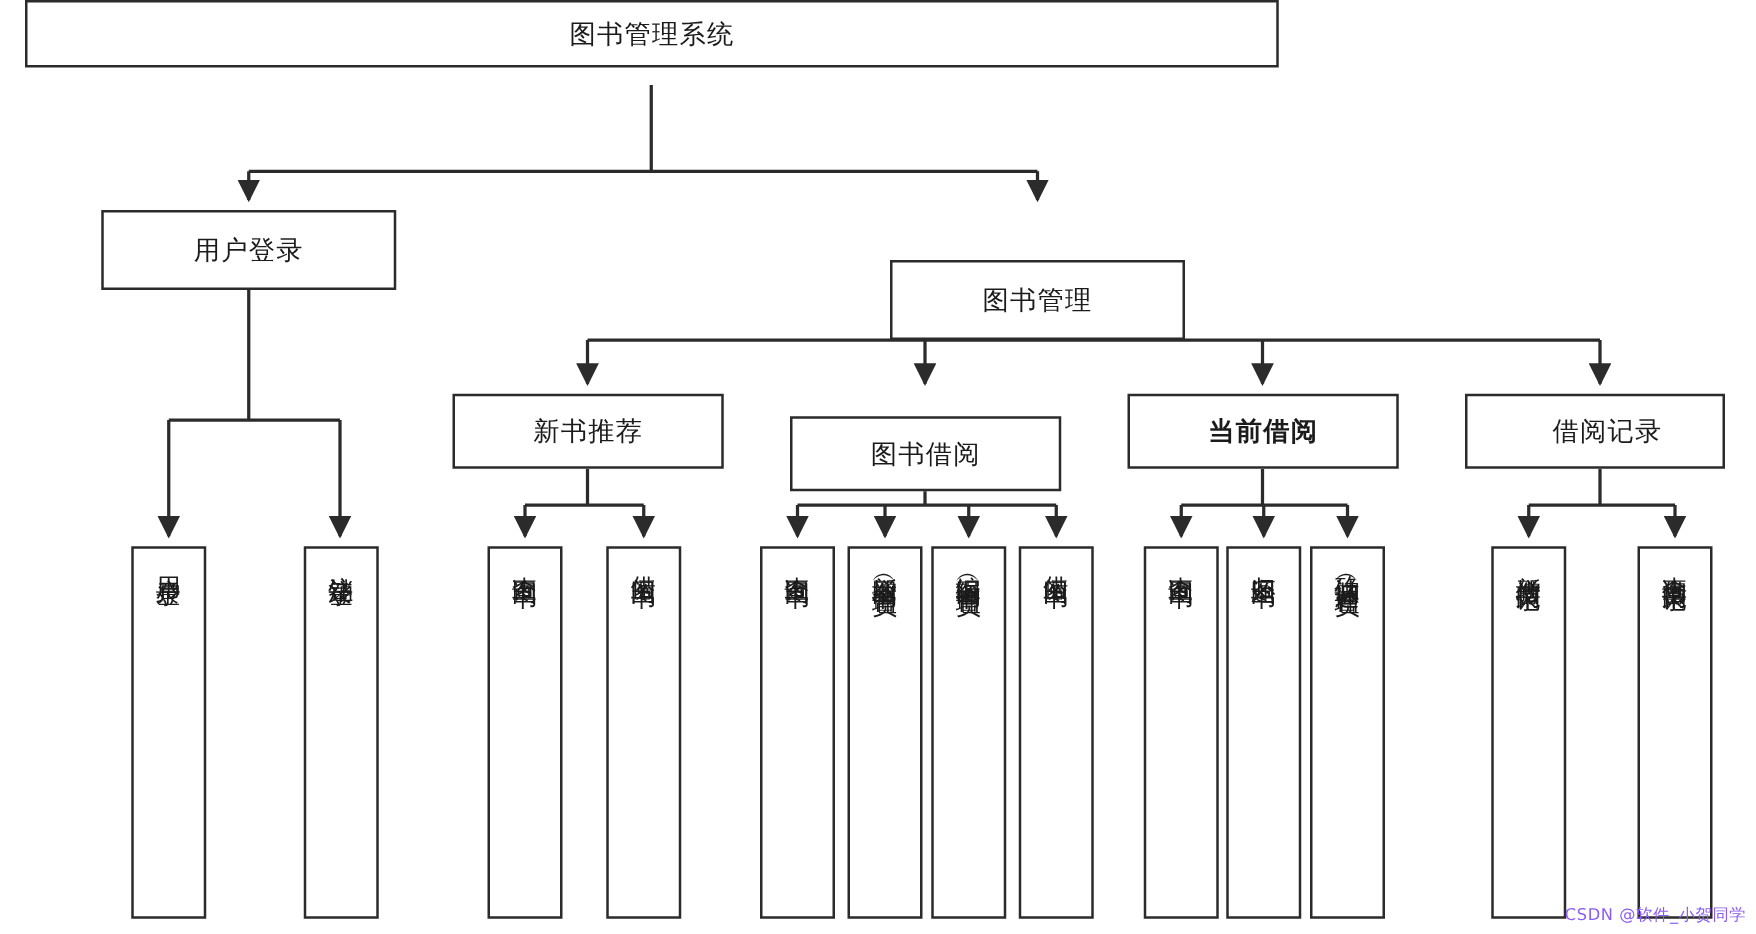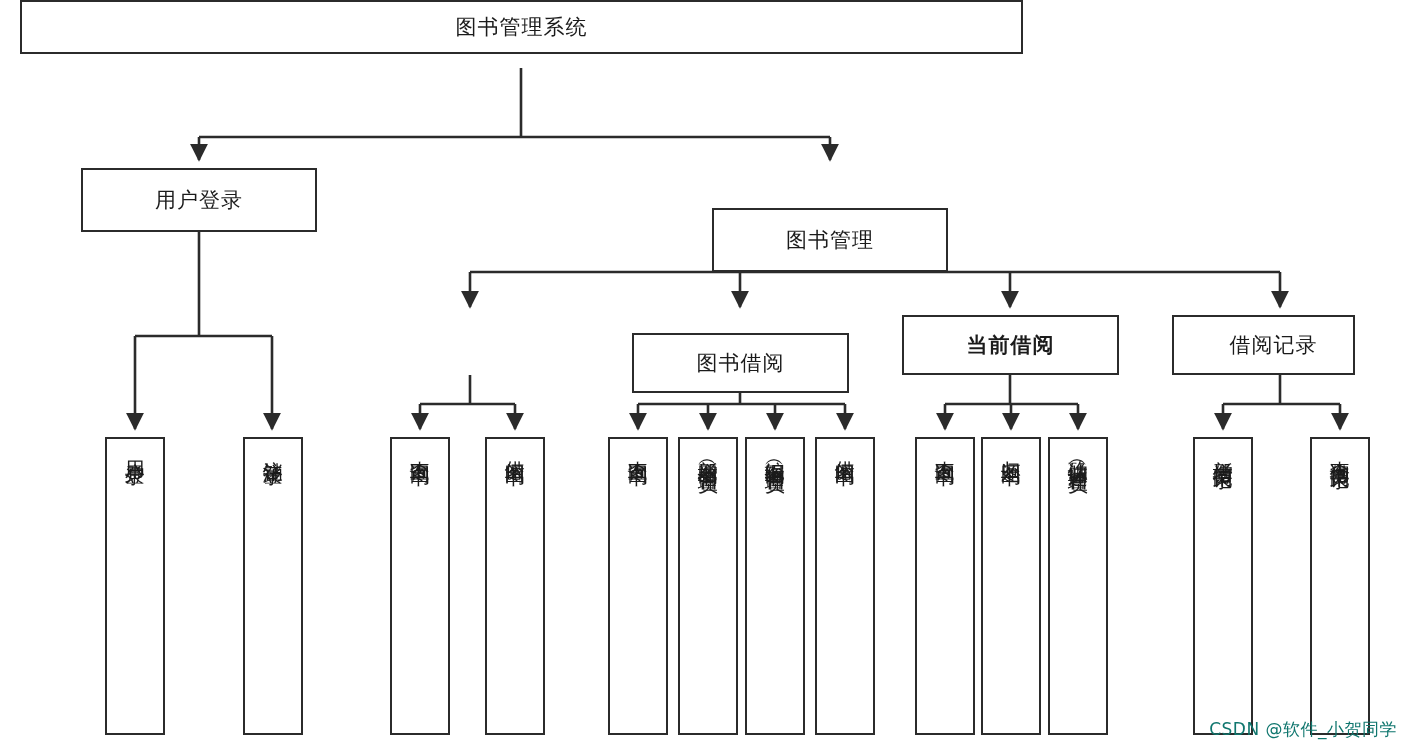--- a/index.html
+++ b/index.html
@@ -50,22 +50,22 @@
     text-orientation: upright;
     font-size: 20px;
     line-height: 1.12;
     letter-spacing: 2px;
     white-space: nowrap;
   }
   .watermark {
     position: absolute;
     right: 8px;
     bottom: 6px;
-    font-size: 17px;
-    color: #0f766e;
+    font-size: 13px;
+    color: #8b5cf6;
     letter-spacing: 0.5px;
     user-select: none;
     pointer-events: none;
   }
 </style>
 </head>
 <body>
 
 <div id="diagram-root">
 
@@ -138,27 +138,30 @@
     <span>图书管理系统</span>
   </div>
 
   <div class="node-box horiz" style="left:81px; top:168px; width:236px; height:64px;">
     <span>用户登录</span>
   </div>
   <div class="node-box horiz" style="left:712px; top:168px; width:236px; height:64px;margin-top:40px;">
     <span>图书管理</span>
   </div>
 
+  <div class="node-box horiz" style="left:362px; top:315px; width:217px; height:60px;">
+    <span>新书推荐</span>
+  </div>
   <div class="node-box horiz" style="left:632px; top:333px; width:217px; height:60px;">
     <span>图书借阅</span>
   </div>
   <div class="node-box horiz" style="left:902px; top:315px; width:217px; height:60px;font-weight:bold;">
     <span>当前借阅</span>
   </div>
-  <div class="node-box horiz" style="left:1172px; top:315px; width:183px; height:60px;padding-left:20px;">
+  <div class="node-box horiz" style="left:1172px; top:315px; width:208px; height:60px;padding-left:20px;">
     <span>借阅记录</span>
   </div>
 
   <div class="node-box vert" style="left:105px; top:437px; width:60px; height:298px;">
     <span class="vert-label">用户登录</span>
   </div>
   <div class="node-box vert" style="left:243px; top:437px; width:60px; height:298px;">
     <span class="vert-label">注销登录</span>
   </div>
 

